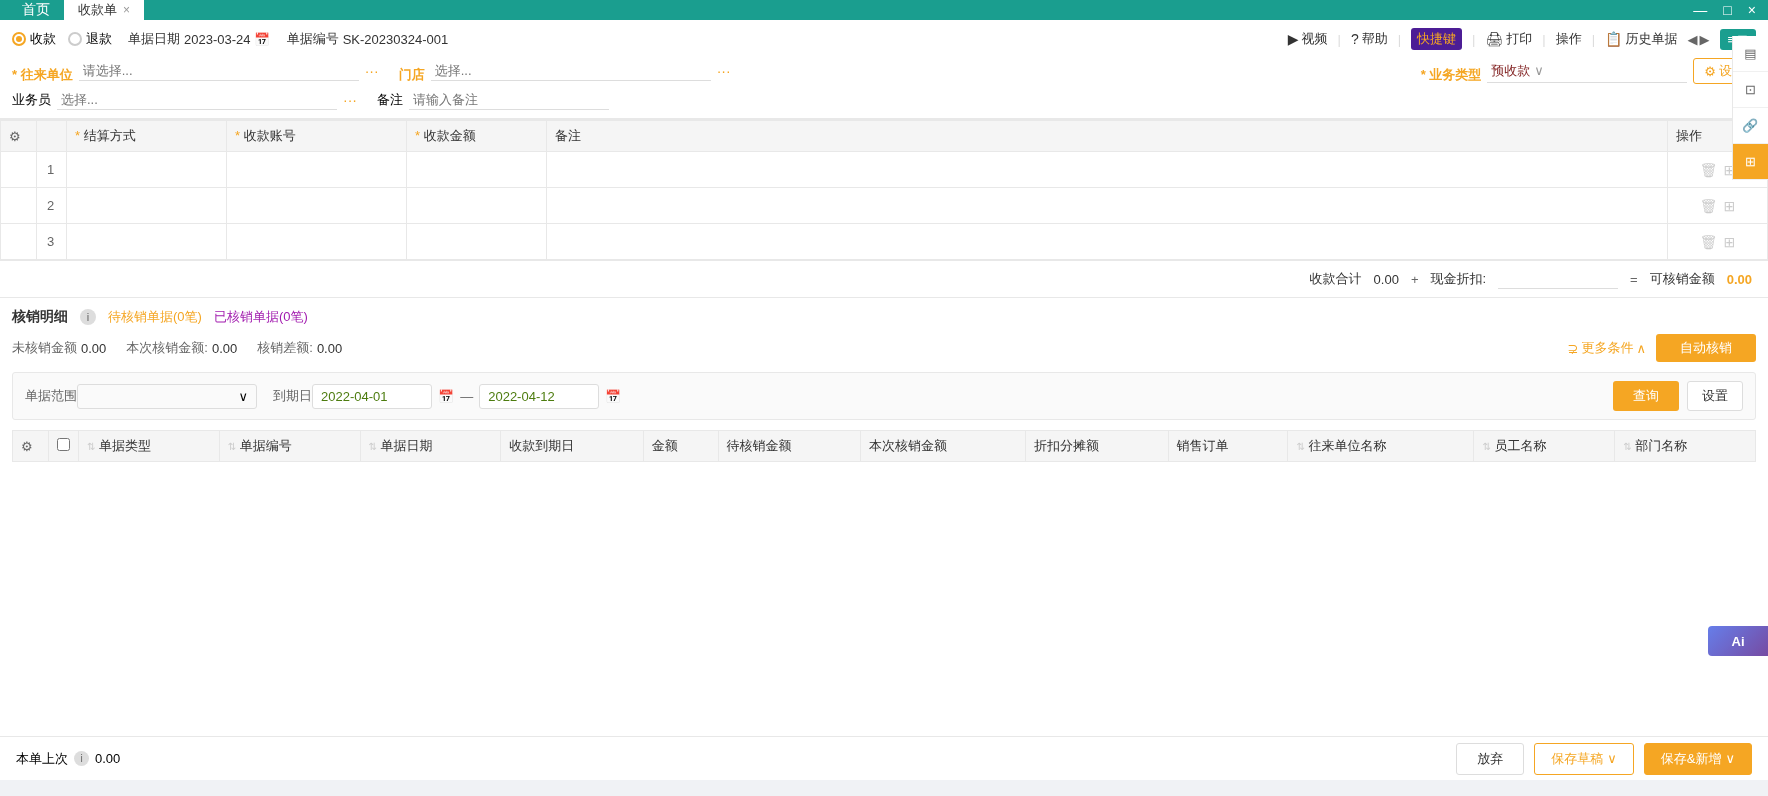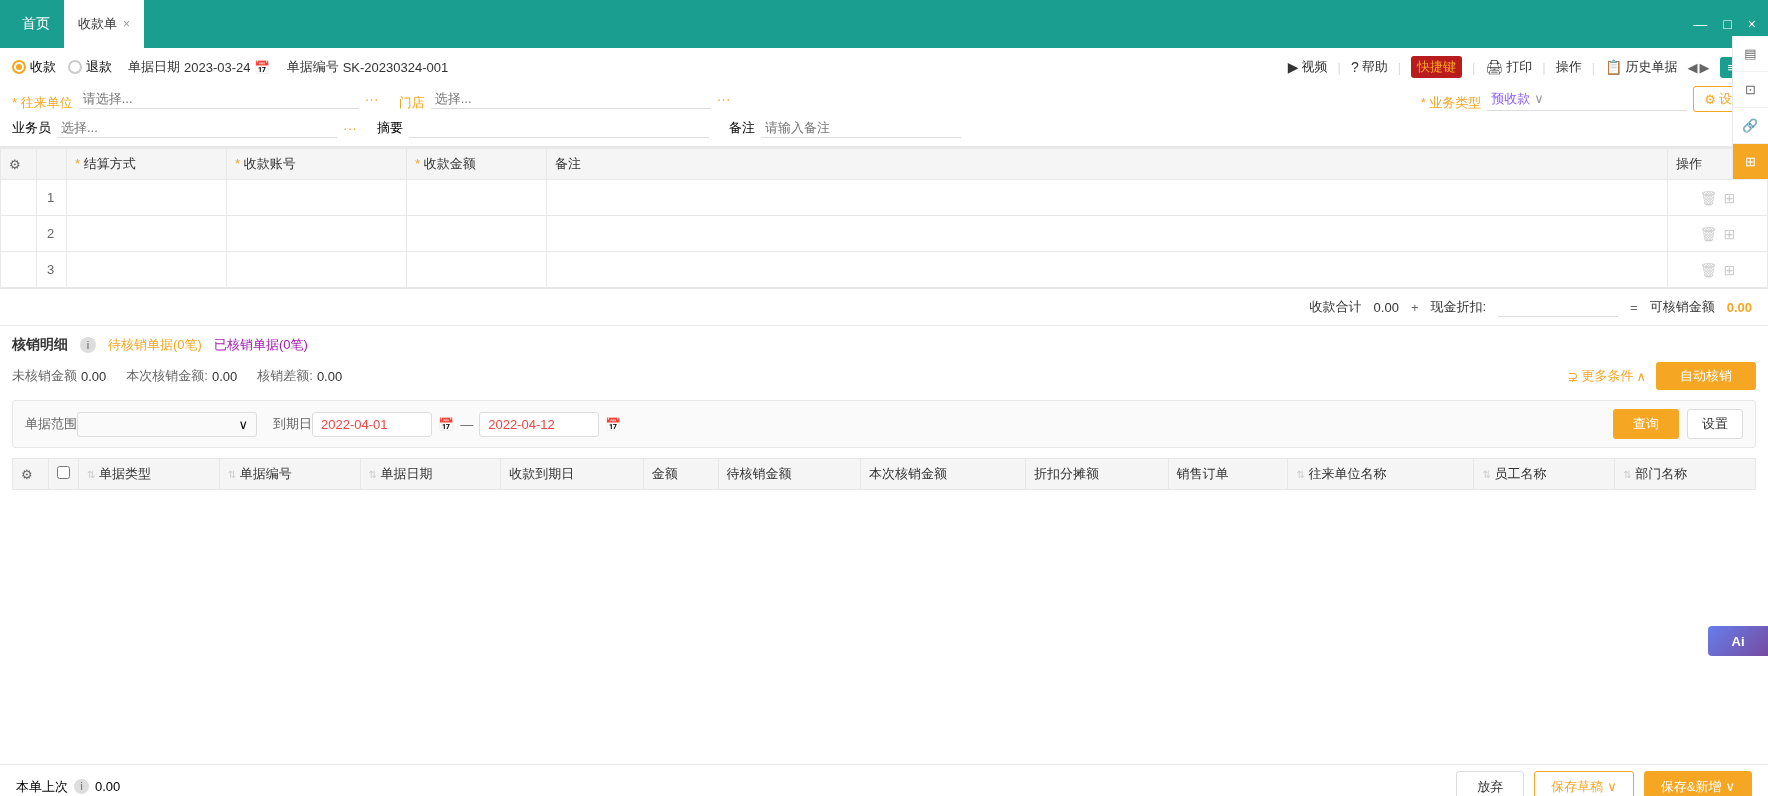--- a/index.html
+++ b/index.html
@@ -3,21 +3,21 @@
   <meta charset="utf-8">
   <style>
     * { box-sizing: border-box; margin: 0; padding: 0; font-family: 'Microsoft YaHei', Arial, sans-serif; font-size: 13px; }
     body { background: #f0f2f5; width: 1768px; height: 796px; overflow: hidden; }
 
     
     .top-nav {
       display: flex;
       align-items: center;
       background: #1a9e8f;
-      height: 48px;
+      height: 20px;
       padding: 0 8px;
     }
     .top-nav .nav-home {
       color: #fff;
       padding: 0 14px;
       height: 100%;
       display: flex;
       align-items: center;
       font-size: 14px;
     }
@@ -72,36 +72,36 @@
     .radio-dot {
       width: 14px; height: 14px; border-radius: 50%;
       border: 2px solid #ccc;
       display: flex; align-items: center; justify-content: center;
     }
     .radio-dot.active { border-color: #f5a623; }
     .radio-dot.active::after {
       content: ''; width: 6px; height: 6px;
       border-radius: 50%; background: #f5a623;
     }
-    .field-label { color: #f5a623; font-weight: normal; margin-top: 8px; }
+    .field-label { color: #f5a623; font-weight: bold; margin-top: 8px; }
     .date-field { display: flex; align-items: center; gap: 4px; color: #333; }
     .date-icon { color: #f5a623; cursor: pointer; }
     .toolbar-right {
       margin-left: auto;
       display: flex;
       align-items: center;
       gap: 10px;
       color: #333;
       font-size: 12px;
     }
     .toolbar-right .tb-item {
       display: flex; align-items: center; gap: 3px; cursor: pointer; color: #333;
     }
     .toolbar-right .tb-item .icon { font-size: 14px; }
-    .toolbar-right .tb-item.highlight { color: #f5a623; background: #b91c1c; padding: 2px 6px; border-radius: 3px; }
+    .toolbar-right .tb-item.highlight { color: #f5a623; background: #4c1d95; padding: 2px 6px; border-radius: 3px; }
     .separator { color: #ddd; }
     .toolbar-arrows { display: flex; gap: 2px; }
     .toolbar-arrows span { cursor: pointer; color: #666; }
     .toolbar-menu-btn {
       display: flex; align-items: center; gap: 2px;
       background: #1a9e8f; color: #fff; padding: 3px 8px; border-radius: 3px; cursor: pointer;
     }
 
     .form-header-row2 {
       display: flex; align-items: center; gap: 20px; margin-bottom: 6px;
@@ -115,21 +115,21 @@
       padding: 2px 4px; color: #bbb; min-width: 200px; outline: none;
       font-size: 13px;
     }
     .field-input.medium { min-width: 280px; }
     .field-more { color: #f5a623; cursor: pointer; font-size: 14px; }
     .field-select {
       display: flex; align-items: center; gap: 4px;
       border-bottom: 1px solid #ddd; padding: 2px 4px; min-width: 200px;
     }
     .field-select-arrow { color: #999; }
-    .business-type-val { color: #8b5cf6; }
+    .business-type-val { color: #7f1d1d; }
     .settings-btn {
       background: #fff; border: 1px solid #f5a623; color: #f5a623;
       padding: 3px 10px; border-radius: 3px; cursor: pointer;
       display: flex; align-items: center; gap: 3px;
     }
 
     
     .table-section {
       flex: 0 0 auto;
       border-top: 1px solid #e8e8e8;
@@ -238,21 +238,21 @@
     .filter-select {
       border: 1px solid #ddd; padding: 4px 8px; border-radius: 3px;
       min-width: 180px; display: flex; align-items: center; justify-content: space-between;
       cursor: pointer;
     }
     .filter-date-range {
       display: flex; align-items: center; gap: 6px;
     }
     .date-input {
       border: 1px solid #ddd; padding: 4px 8px; border-radius: 3px;
-      width: 120px; color: #ef4444;
+      width: 120px; color: #4d7c0f;
     }
     .date-cal-icon { color: #999; cursor: pointer; }
     .range-dash { color: #666; }
     .filter-query-btn {
       background: #f5a623; color: #fff; border: none;
       padding: 5px 20px; border-radius: 3px; cursor: pointer;
     }
     .filter-settings-btn {
       background: #fff; border: 1px solid #ddd; color: #333;
       padding: 5px 14px; border-radius: 3px; cursor: pointer;
@@ -447,24 +447,20 @@
       </div>
     </div>
 
     <div class="form-header-row3">
       <div class="field-group">
         <span>业务员</span>
         <input class="field-input medium" type="text" placeholder="选择..." style="">
         <span class="field-more">···</span>
       </div>
       <div class="field-group">
-        <span>摘要</span>
-        <input class="field-input" type="text" style="min-width: 300px;">
-      </div>
-      <div class="field-group">
         <span>备注</span>
         <input class="field-input" type="text" style="min-width: 200px;" placeholder="请输入备注">
       </div>
     </div>
   </div>
 
   <div class="table-section">
     <table class="data-table">
       <thead>
         <tr>

